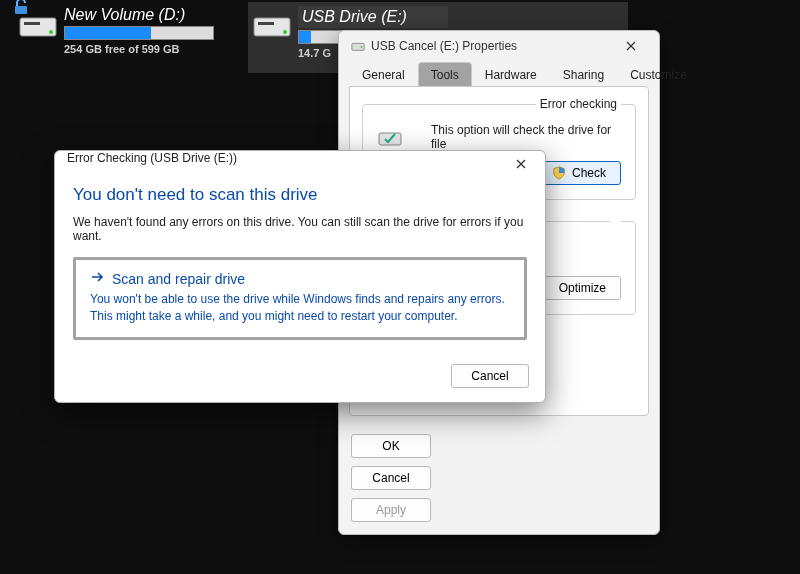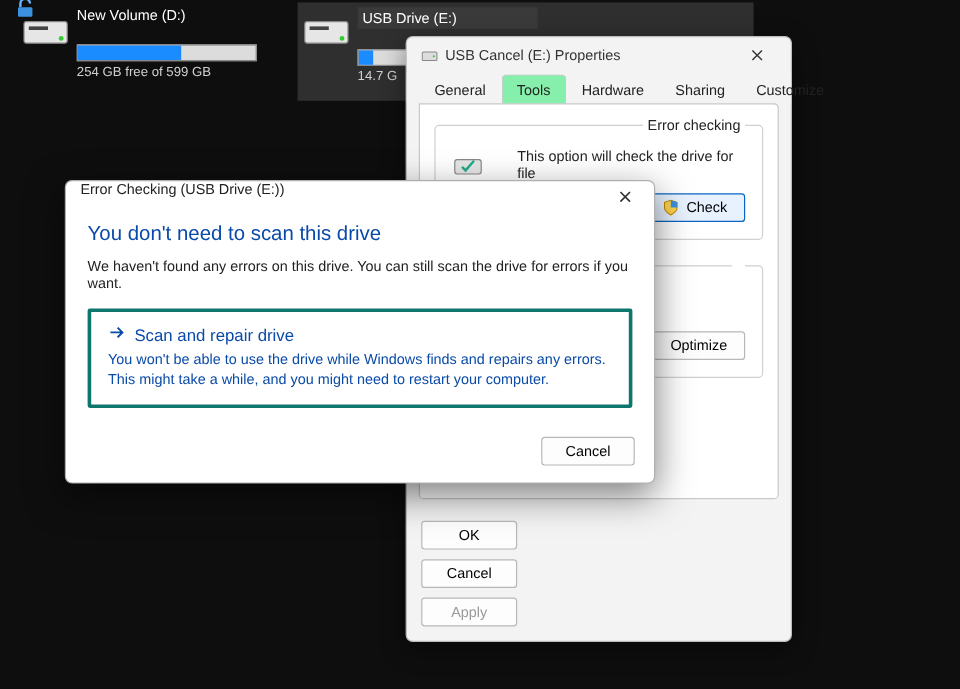--- a/index.html
+++ b/index.html
@@ -22,40 +22,41 @@
     background: transparent;
   }
   .drive-card .drive-icon {
     width: 40px;
     height: 30px;
     margin-right: 6px;
     position: relative;
     margin-top: 2px;
   }
   .drive-card .drive-body { color: #fff; }
-  .drive-card .drive-name { font-size: 12px; margin-bottom: 17px; }
+  .drive-card .drive-name { font-size: 16px; margin-bottom: 2px; font-style: italic; }
   .drive-card.selected .drive-name {
     background: #3a3a3a;
     padding: 2px 4px;
     border-radius: 0;
   }
   .usage-bar {
     width: 150px;
     height: 14px;
     background: #dcdcdc;
     border: 1px solid #888;
     margin-bottom: 3px;
   }
   .usage-fill {
     height: 100%;
     background: #1a8cff;
   }
   .drive-subtext {
     color: #d0d0d0;
     font-size: 11px;
+    font-weight: bold;
   }
 
   
   .drive-svg rect.body { fill: #e6e6e6; stroke:#888; }
   .drive-svg rect.slot { fill:#444; }
   .drive-svg circle.led { fill:#3c3; }
 
   
   .window {
     position: absolute;
@@ -92,21 +93,21 @@
     font-size: 12px;
     color: #222;
     border: 1px solid transparent;
     border-bottom: none;
     background: transparent;
     position: relative;
     top: 1px;
     cursor: pointer;
   }
   .tab.active {
-    background: #86efac;
+    background: #a3a3a3;
     border-color: #c9c9c9;
     border-radius: 4px 4px 0 0;
   }
 
   .tab-panel {
     background: #fff;
     border: 1px solid #c9c9c9;
     border-radius: 0 4px 4px 4px;
     margin: 0 10px 10px 10px;
     padding: 10px 12px;
@@ -197,21 +198,21 @@
     font-size: 17px;
     font-weight: 400;
     margin-bottom: 10px;
   }
   .dlg-sub {
     color: #222;
     font-size: 12px;
     margin-bottom: 14px;
   }
   .option-box {
-    border: 3px solid #0f766e;
+    border: 3px solid #a3a3a3;
     border-radius: 2px;
     padding: 10px 14px 12px;
     cursor: pointer;
     margin-bottom: 12px;
   }
   .option-head {
     color: #0a4aa8;
     font-size: 14px;
     display: flex;
     align-items: center;

